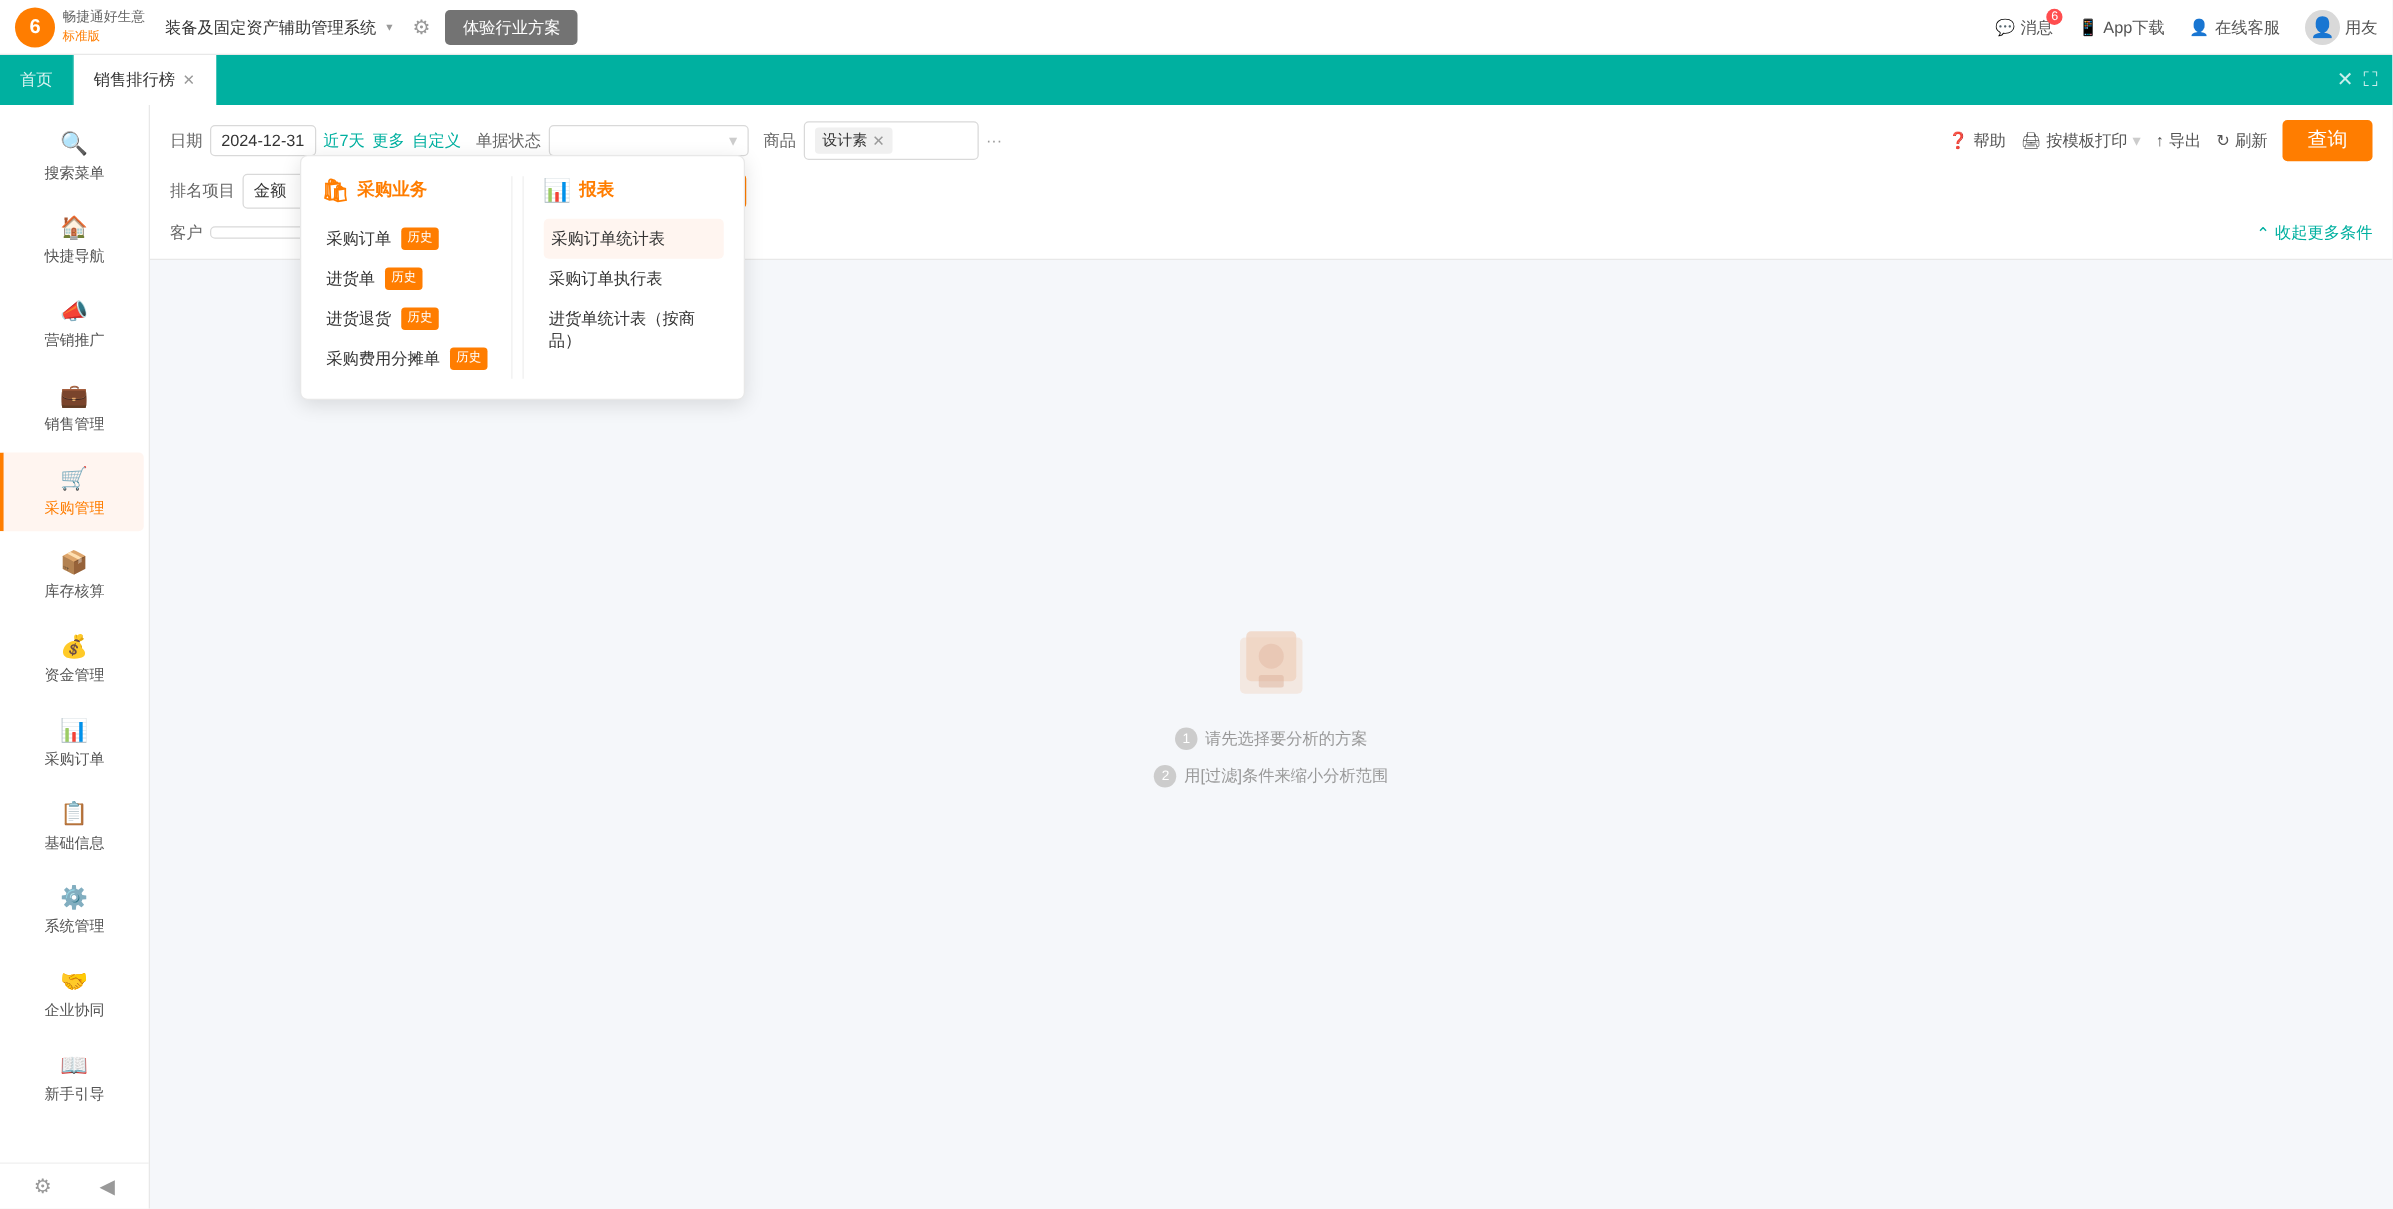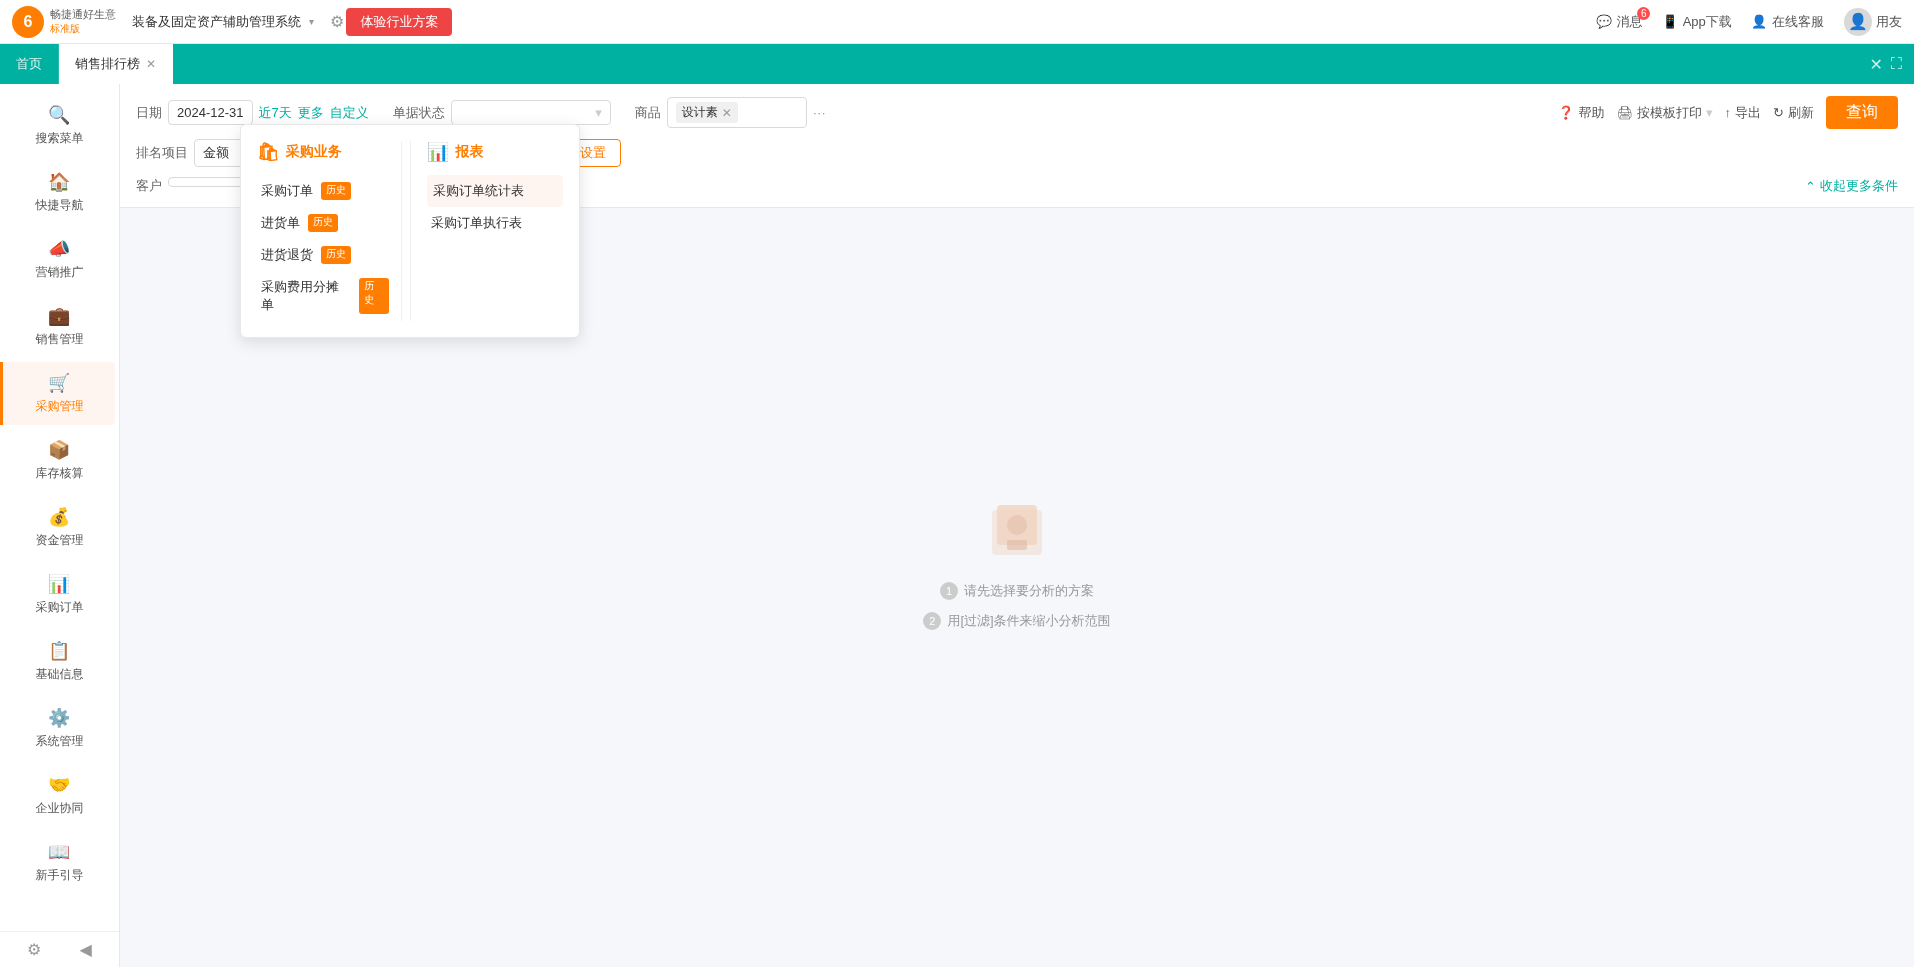--- a/index.html
+++ b/index.html
@@ -31,22 +31,22 @@
     }
     .logo-text { font-size: 11px; color: #666; line-height: 1.3; }
     .logo-tag { font-size: 10px; color: #ff7d00; }
     .system-title {
       display: flex; align-items: center; gap: 8px;
       font-size: 13px; color: #333;
     }
     .system-title .arrow { color: #999; font-size: 10px; cursor: pointer; }
     .gear-btn { color: #999; font-size: 16px; cursor: pointer; margin-left: 8px; }
     .industry-btn {
-      background: #ef4444; color: #fff; border: none;
-      padding: 5px 14px; border-radius: 4px; cursor: pointer; font-size: 13px; margin-left: 2px;
+      background: #737373; color: #fff; border: none;
+      padding: 5px 14px; border-radius: 4px; cursor: pointer; font-size: 13px; margin-left: 12px;
     }
     .header-right {
       margin-left: auto;
       display: flex; align-items: center; gap: 20px;
     }
     .header-action {
       display: flex; align-items: center; gap: 4px; color: #555; cursor: pointer; font-size: 13px;
       position: relative;
     }
     .badge {
@@ -119,21 +119,21 @@
       position: relative;
     }
 
     
     .filter-bar {
       background: #fff;
       padding: 12px 16px;
       border-bottom: 1px solid #e8e8e8;
     }
     .filter-row {
-      display: flex; align-items: center; gap: 24px; margin-bottom: 10px; flex-wrap: wrap;
+      display: flex; align-items: center; gap: 12px; margin-bottom: 10px; flex-wrap: wrap;
     }
     .filter-row:last-child { margin-bottom: 0; }
     .filter-label { color: #666; font-size: 13px; white-space: nowrap; }
     .filter-input {
       border: 1px solid #d9d9d9; border-radius: 4px; padding: 4px 8px;
       font-size: 13px; color: #333; background: #fff; cursor: pointer;
       display: flex; align-items: center; gap: 4px; min-width: 120px;
     }
     .filter-tag {
       background: #f0f0f0; border-radius: 3px; padding: 2px 6px;
@@ -350,20 +350,23 @@
         <div class="menu-section-title">
           <span class="section-icon">📊</span>
           <span>报表</span>
         </div>
         <div class="menu-item" style="background:#fff5f0; border-radius:4px; padding: 7px 6px;">
           <span>采购订单统计表</span>
         </div>
         <div class="menu-item">
           <span>采购订单执行表</span>
         </div>
+        <div class="menu-item">
+          <span>进货单统计表（按商品）</span>
+        </div>
       </div>
     </div>
 
     <div class="filter-bar">
 
       <div class="filter-row">
 
         <div style="display:flex;align-items:center;gap:6px;">
           <span class="filter-label">日期</span>
           <div class="date-range">
@@ -428,21 +431,21 @@
         <div style="display:flex;align-items:center;gap:6px;">
           <span class="filter-label">业务员</span>
           <div class="filter-input" style="min-width:120px;"></div>
           <span class="dots-btn">···</span>
         </div>
 
         <button class="set-btn">设置</button>
       </div>
 
       <div class="filter-row">
-        <div style="display:flex;align-items:flex-start;gap:6px;">
+        <div style="display:flex;align-items:center;gap:6px;">
           <span class="filter-label">客户</span>
           <div class="filter-input" style="min-width:120px;"></div>
           <span class="dots-btn">···</span>
         </div>
         <div style="margin-left:auto;">
           <span class="collapse-btn">
             <span>⌃</span>
             <span>收起更多条件</span>
           </span>
         </div>

